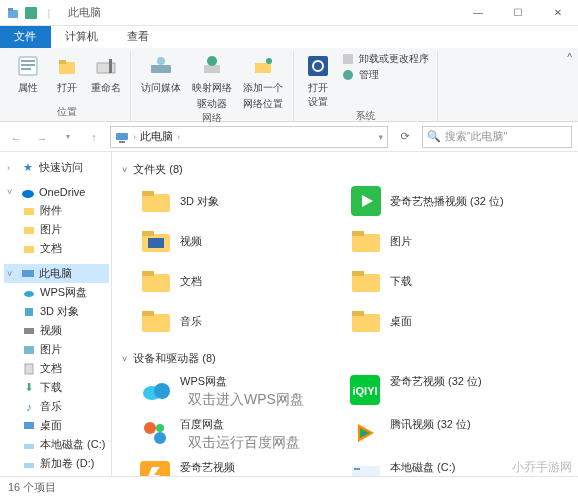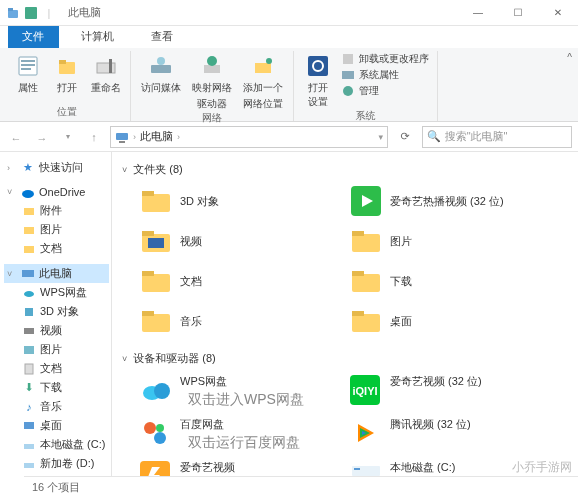--- a/index.html
+++ b/index.html
@@ -4,21 +4,21 @@
 <style>
 * { margin: 0; padding: 0; box-sizing: border-box; font-family: "Microsoft YaHei", Arial, sans-serif; }
 body { width: 578px; height: 500px; background: #fff; overflow: hidden; font-size: 11px; }
 .titlebar { height: 26px; display: flex; align-items: center; background: #fff; border-bottom: 1px solid #e5e5e5; }
 .titlebar .icons { display: flex; gap: 4px; padding: 0 6px; align-items: center; }
 .titlebar .icons span { width: 14px; height: 14px; display: inline-flex; align-items: center; justify-content: center; }
 .titlebar .title { font-size: 11px; color: #666; margin-left: 6px; }
 .winbtns { margin-left: auto; display: flex; }
 .winbtns div { width: 40px; height: 26px; display: flex; align-items: center; justify-content: center; color: #666; font-size: 10px; }
 .tabs { height: 22px; display: flex; background: #fff; }
-.tab { padding: 3px 14px; font-size: 11px; color: #444; border-right: 1px solid transparent; margin-left: 8px; }
+.tab { padding: 3px 14px; font-size: 11px; color: #444; border-right: 1px solid transparent; }
 .tab.active { background: #1979ca; color: #fff; }
 .ribbon { height: 74px; background: #f5f6f7; display: flex; border-bottom: 1px solid #dadada; position: relative; padding: 3px 0 0 4px; }
 .rgroup { display: flex; flex-direction: column; align-items: center; padding: 0 6px; border-right: 1px solid #e0e0e0; }
 .rgroup .row { display: flex; gap: 3px; align-items: flex-start; }
 .ritem { display: flex; flex-direction: column; align-items: center; width: 36px; font-size: 10px; color: #444; gap: 2px; padding-top:2px; }
 .ritem.wide { width: 48px; }
 .ritem .ico { width: 26px; height: 26px; display: flex; align-items: center; justify-content: center; }
 .rgroup .glabel { font-size: 10px; color: #666; margin-top: auto; padding-bottom: 2px; }
 .ribbon .sysgroup { display:flex; flex-direction:column; }
 .sysrow { display:flex; align-items:center; gap:4px; font-size:10px; color:#444; padding:1px 2px; }
@@ -44,21 +44,21 @@
 .fitem .ficon { width: 32px; height: 32px; display:flex; align-items:center; justify-content:center; flex-shrink:0; }
 .fitem .finfo { display:flex; flex-direction:column; }
 .fitem .fname { font-size: 11px; color: #333; }
 .ditem { width: 210px; padding: 4px; display:flex; gap:8px; align-items:flex-start; }
 .ditem .dicon { width:32px; height:32px; display:flex; align-items:center; justify-content:flex-start; flex-shrink:0; }
 .ditem .dinfo { flex:1; display:flex; flex-direction:column; gap:2px; }
 .ditem .dname { font-size:11px; color:#333; }
 .ditem .dsub { font-size:14px; color:#888;margin-left:8px; }
 .bar { width: 160px; height: 12px; border:1px solid #bbb; background:#fff; position:relative; }
 .bar .fill { height:100%; background:#26a0da; }
-.statusbar { height: 22px; border-top: 1px solid #e5e5e5; display: flex; align-items: center; padding: 0 8px; font-size: 11px; color: #666; background:#fff;margin-left:24px; }
+.statusbar { height: 22px; border-top: 1px solid #e5e5e5; display: flex; align-items: center; padding: 0 8px; font-size: 11px; color: #666; background:#fff; }
 .watermark { position: absolute; right: 6px; bottom: 24px; color: #bbb; font-size: 12px; }
 
 .folder-yellow { fill:#ffd36b; }
 .folder-tab { fill:#e6b84a; }
 .drive { fill:#abd4ee; }
 </style>
 </head>
 <body>
 
 <div class="titlebar">
@@ -170,26 +170,20 @@
           </span>
           <span style="white-space:pre-line;text-align:center">打开
 设置</span>
         </div>
       <div class="sysgroup">
         <div class="sysrow">
             <svg width="14" height="14">
               <rect x="2" y="2" width="10" height="10" fill="#ccc"></rect>
             </svg>
             <span>卸载或更改程序</span>
-          </div>
-        <div class="sysrow">
-            <svg width="14" height="14">
-              <rect x="1" y="3" width="12" height="8" fill="#8ab"></rect>
-            </svg>
-            <span>系统属性</span>
           </div>
         <div class="sysrow">
             <svg width="14" height="14">
               <circle cx="7" cy="7" r="5" fill="#5a9"></circle>
             </svg>
             <span>管理</span>
           </div>
       </div>
     </div>
     <span class="glabel">系统</span>

